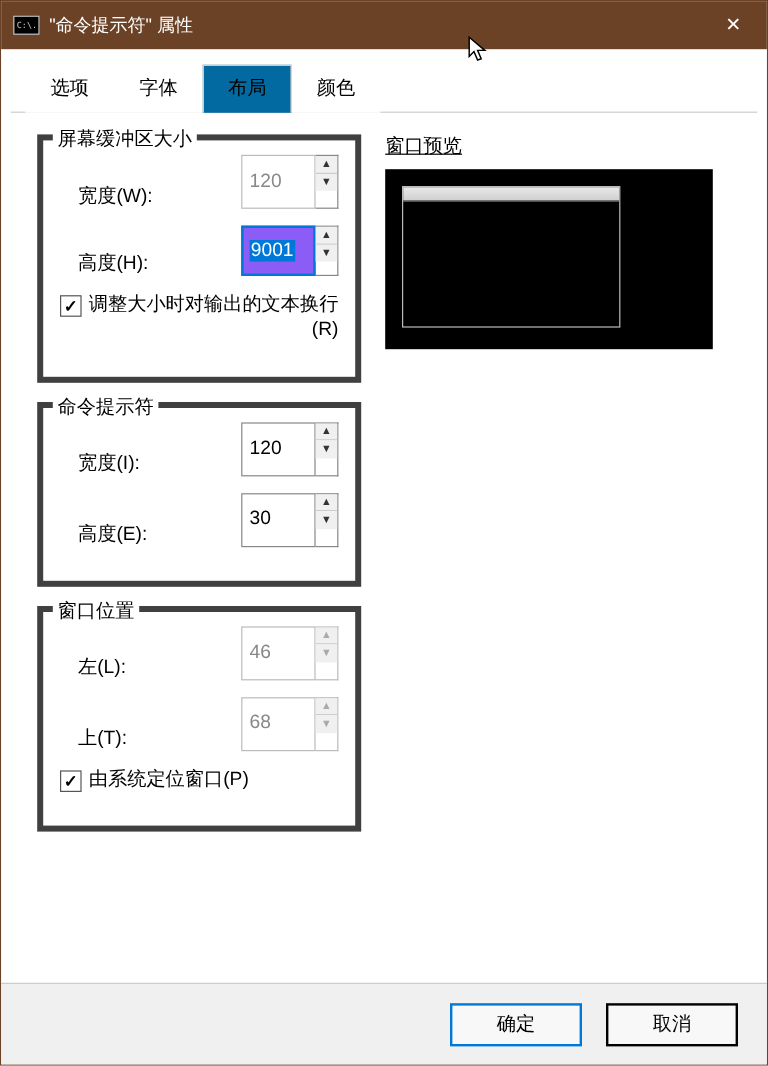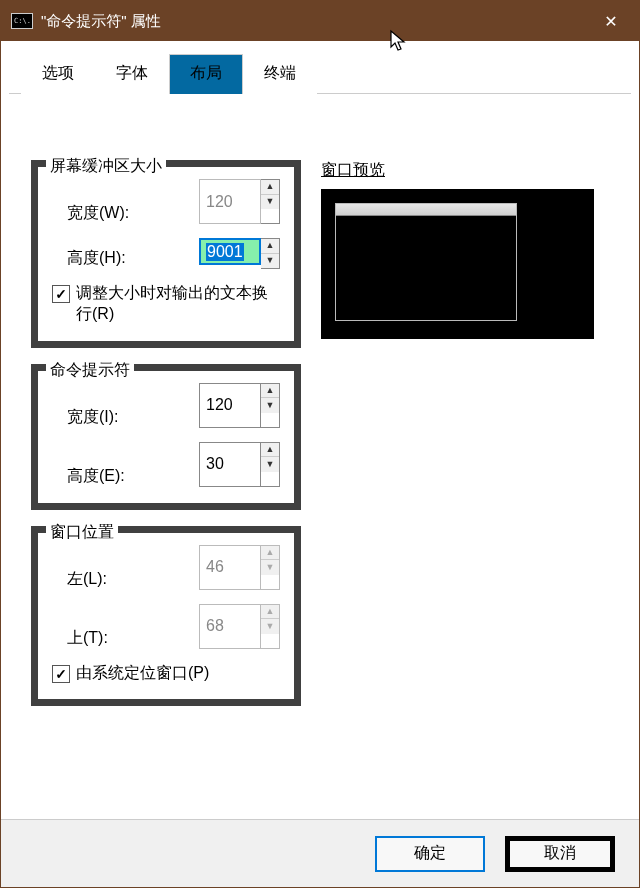--- a/index.html
+++ b/index.html
@@ -4,51 +4,51 @@
   <style>
     * { box-sizing: border-box; margin: 0; padding: 0; font-family: "Microsoft YaHei", "Segoe UI", sans-serif; }
     body { width: 640px; height: 888px; background: #555; }
     .window { width: 640px; height: 888px; background: #fff; border: 1px solid #6b4226; display: flex; flex-direction: column; }
     .titlebar { height: 40px; background: #6b4226; display: flex; align-items: center; color: #fff; font-size: 15px; position: relative; }
     .titlebar-icon { width: 22px; height: 16px; margin-left: 10px; margin-right: 8px; background: #000; border: 1px solid #ccc; display: flex; align-items: center; justify-content: flex-start; padding-left: 2px; font-size: 7px; color: #ccc; font-family: monospace; }
     .titlebar-text { flex: 1; }
     .close-btn { width: 56px; height: 40px; display: flex; align-items: center; justify-content: center; color: #fff; font-size: 16px; cursor: pointer; }
     .cursor { position: absolute; left: 388px; top: 28px; pointer-events: none; z-index: 100; }
     .cursor svg { width: 20px; height: 24px; }
-    .content { flex: 1; background: #fff; padding: 12px 8px 0 8px; display: flex; flex-direction: column; gap: 48px; }
+    .content { flex: 1; background: #fff; padding: 12px 8px 0 8px; display: flex; flex-direction: column; }
     .tabs { display: flex; border-bottom: 1px solid #ccc; padding-left: 12px; }
     .tab { padding: 8px 20px 10px 20px; font-size: 16px; cursor: pointer; border: 1px solid transparent; border-bottom: none; position: relative; top: 1px; background: #fff; }
     .tab.active { border-color: #ccc; background: #0369a1; }
     .tab-content { flex: 1; padding: 18px 22px; }
     .row { display: flex; gap: 20px; }
     .left-col { width: 270px; }
     .right-col { flex: 1; }
-    .groupbox { border: 7px solid #404040; padding: 12px 14px 16px 14px; margin-bottom: 16px; position: relative; }
+    .groupbox { border: 5px solid #404040; padding: 12px 14px 28px 14px; margin-bottom: 16px; position: relative; }
     .groupbox-title { position: absolute; top: -11px; left: 8px; background: #fff; padding: 0 4px; font-size: 16px; }
     .field-row { display: flex; align-items: flex-end; margin-bottom: 14px; margin-left: 15px; }
     .field-row:last-child { margin-bottom: 0; }
     .field-label { flex: 1; font-size: 16px; }
     .spinner { display: flex; }
     .spinner input { width: 62px; height: 45px; border: 1px solid #888; padding: 0 6px; font-size: 16px; outline: none; }
     .spinner input:disabled { background: #fff; color: #888; border-color: #bbb; }
     .spinner-btns { display: flex; flex-direction: column; border: 1px solid #888; border-left: none; }
     .spinner-btns.disabled { border-color: #bbb; }
     .spinner-btn { width: 18px; height: 14.5px; background: #f0f0f0; display: flex; align-items: center; justify-content: center; cursor: pointer; font-size: 9px; line-height: 1; color: #333; }
     .spinner-btn:first-child { border-bottom: 1px solid #ccc; }
     .spinner-btns.disabled .spinner-btn { color: #aaa; cursor: default; }
     .checkbox-row { display: flex; align-items: flex-start; gap: 6px; font-size: 16px; margin-top: 4px; }
     .checkbox { width: 18px; height: 18px; border: 1px solid #555; display: flex; align-items: center; justify-content: center; flex-shrink: 0; margin-top: 2px; cursor: pointer; }
     .checkbox.checked::after { content: "✓"; font-size: 14px; font-weight: bold; }
-    .checkbox-label { line-height: 1.3; }
+    .checkbox-label { line-height: 1.3; text-align: right; }
     .preview-label { font-size: 16px; margin-bottom: 8px; display: block; text-decoration: underline; }
     .preview-box { width: 273px; height: 150px; background: #000; position: relative; }
     .preview-window { position: absolute; top: 14px; left: 14px; width: 182px; height: 118px; border: 1px solid #bbb; background: #000; }
     .preview-window-titlebar { height: 12px; background: linear-gradient(#e8e8e8,#d0d0d0); border-bottom: 1px solid #888; }
     .footer { height: 68px; background: #f0f0f0; border-top: 1px solid #ccc; display: flex; align-items: center; justify-content: flex-end; padding: 0 24px; gap: 20px; }
-    .btn { min-width: 110px; height: 36px; border: 5px solid #000000; background: #f8f8f8; font-size: 16px; cursor: pointer; display: flex; align-items: center; justify-content: center; }
+    .btn { min-width: 110px; height: 36px; border: 2px solid #000000; background: #f8f8f8; font-size: 16px; cursor: pointer; display: flex; align-items: center; justify-content: center; }
     .btn.primary { border: 2px solid #0078d7; }
     .sel { background: #0078d7; color: #fff; padding: 0 1px; }
   </style>
 </head>
 <body>
 
 <div class="window">
   <div class="titlebar">
     <div class="titlebar-icon">C:\.</div>
     <div class="titlebar-text">"命令提示符" 属性</div>
@@ -60,42 +60,42 @@
           <path d="M2 2 L2 18 L6 14 L9 21 L12 20 L9 13 L15 13 Z" fill="#fff" stroke="#000" stroke-width="1.2"></path>
         </svg>
     </div>
   </div>
 
   <div class="content">
     <div class="tabs">
       <div class="tab">选项</div>
       <div class="tab">字体</div>
       <div class="tab active">布局</div>
-      <div class="tab">终端</div>
+      <div class="tab">颜色</div>
     </div>
 
     <div class="tab-content">
       <div class="row">
         <div class="left-col">
           <div class="groupbox">
             <div class="groupbox-title">屏幕缓冲区大小</div>
             <div class="field-row">
               <div class="field-label">宽度(W):</div>
               <div class="spinner">
                 <input type="text" disabled="" value="120" style="">
                 <div class="spinner-btns">
                   <div class="spinner-btn">▲</div>
                   <div class="spinner-btn">▼</div>
                 </div>
               </div>
             </div>
             <div class="field-row">
               <div class="field-label">高度(H):</div>
               <div class="spinner">
-                <div style="width: 62px; height: 27px; border: 2px solid rgb(0, 120, 215); padding: 3px 5px; font-size: 16px; background: #86efac; display: flex; align-items: center;">
+                <div style="width: 62px; height: 42px; border: 2px solid rgb(0, 120, 215); padding: 3px 5px; font-size: 16px; background: #8b5cf6; display: flex; align-items: center;">
                     <span class="sel">9001</span>
                   </div>
                 <div class="spinner-btns">
                   <div class="spinner-btn">▲</div>
                   <div class="spinner-btn">▼</div>
                 </div>
               </div>
             </div>
             <div class="checkbox-row">
               <div class="checkbox checked"></div>

